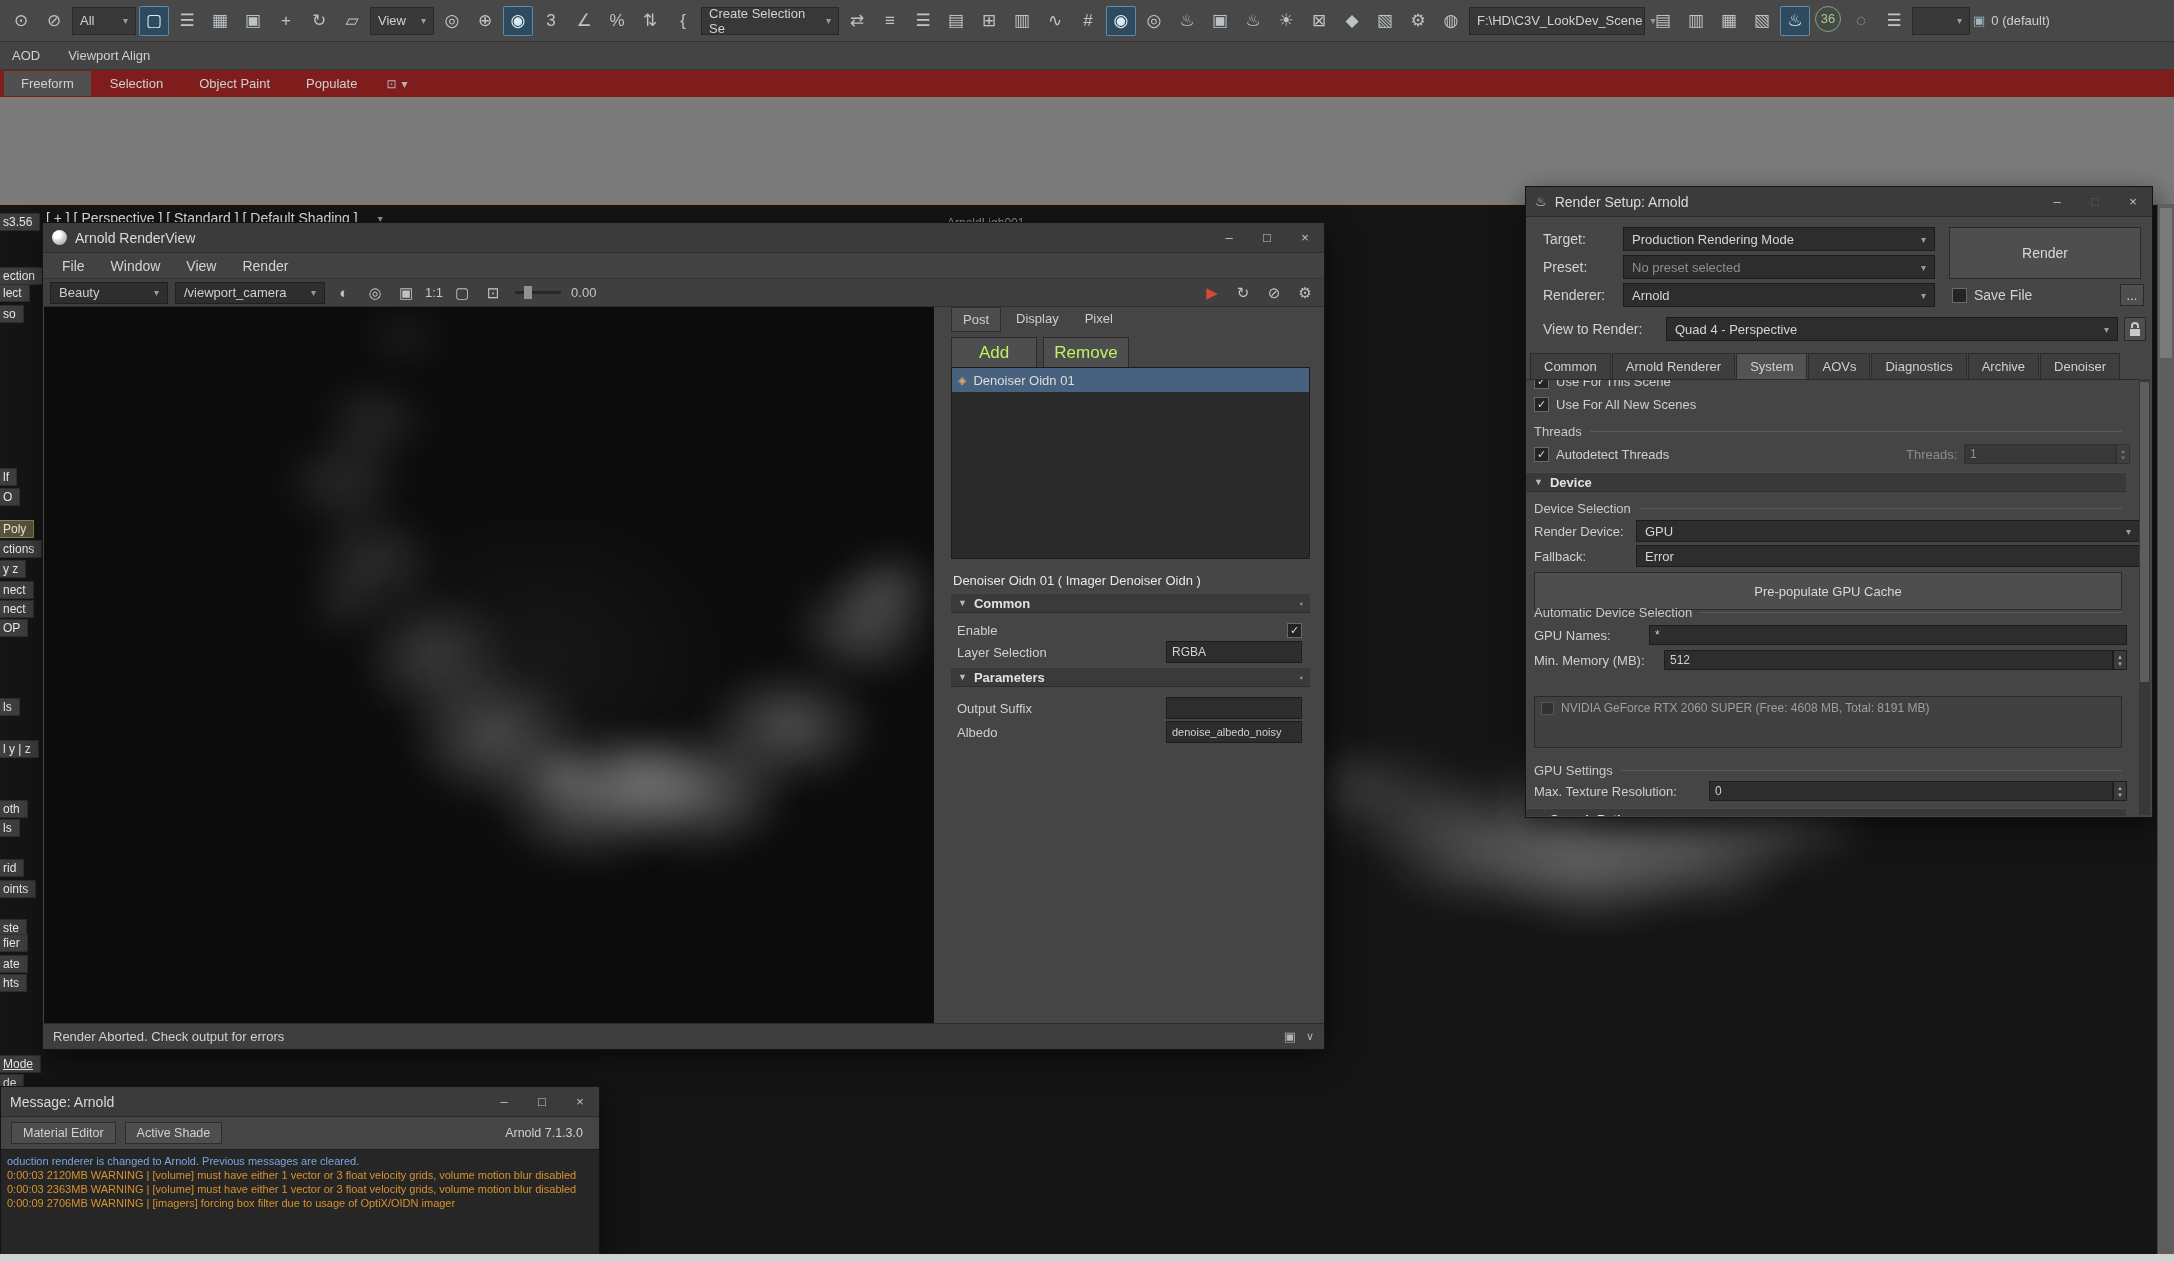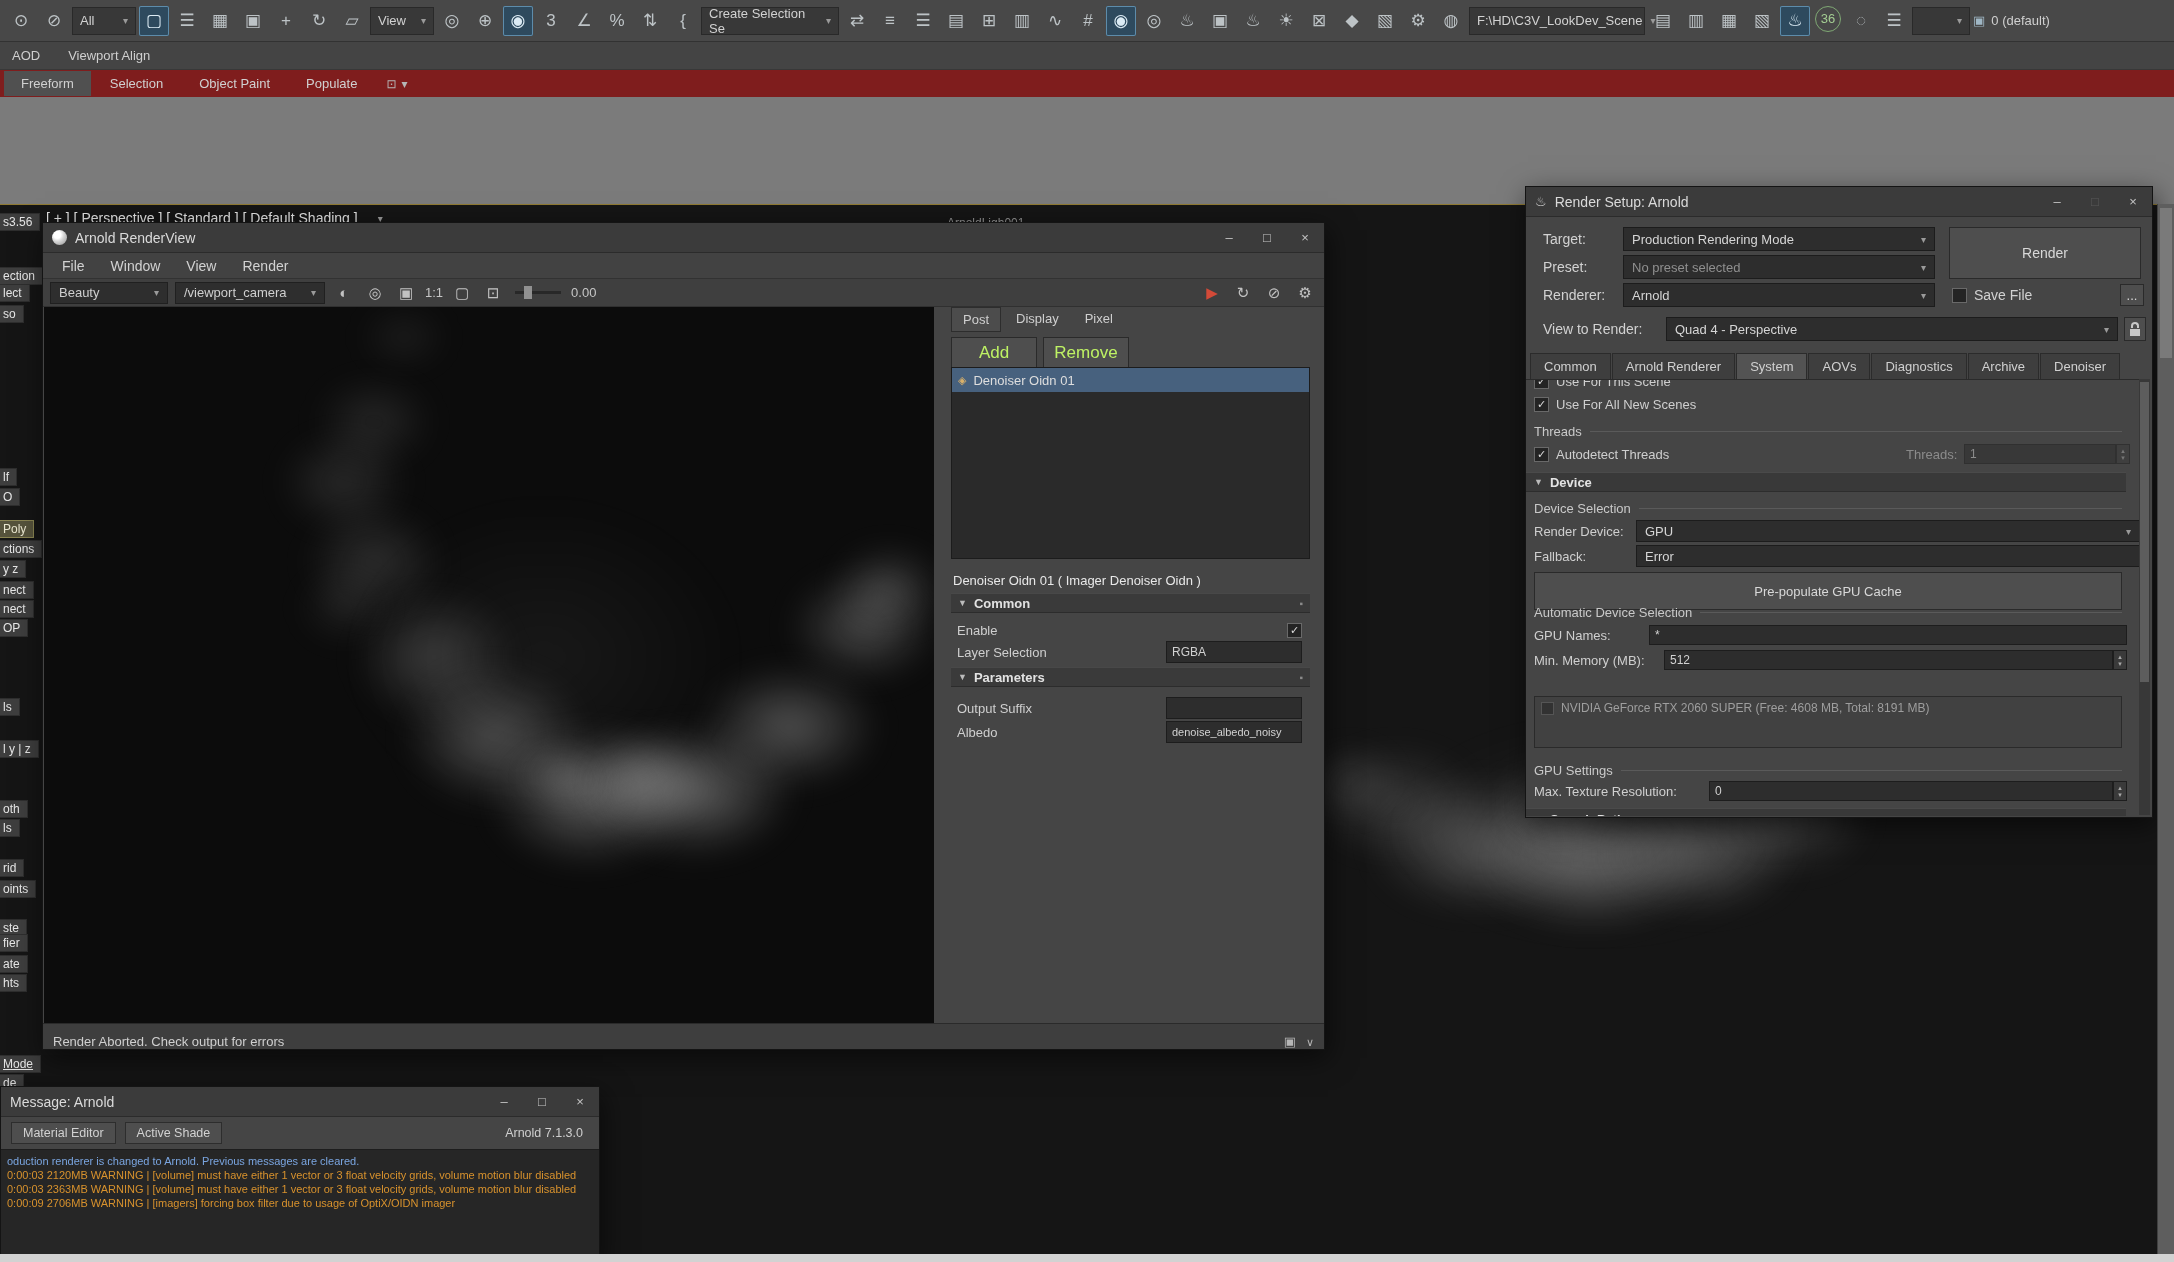--- a/index.html
+++ b/index.html
@@ -58,21 +58,21 @@
 .litem{height:24px;display:flex;align-items:center;gap:7px;padding:0 6px;font-size:13px;color:#dedede}
 .litem.selected{background:#47617e}
 .licon{font-size:11px;color:#d8b06a}
 #pheading{position:absolute;left:4px;top:266px;font-size:13px;color:#e8e8e8;white-space:nowrap}
 .roll2{position:absolute;left:2px;right:2px;height:20px;background:#3a3a3a;border-top:1px solid #484848;border-bottom:1px solid #2c2c2c;display:flex;align-items:center;gap:7px;padding:0 7px;font-size:13px;font-weight:bold;color:#e2e2e2}
 .tri{font-size:9px;color:#bbb;font-weight:normal}
 .rdot{margin-left:auto;color:#8a8a8a;font-size:10px;font-weight:normal}
 .prow{position:absolute;left:8px;right:10px;height:22px;display:flex;align-items:center;font-size:13px;color:#cfcfcf}
 .inp{background:#2d2d2d;border:1px solid #1d1d1d;color:#d2d2d2;font-size:12px;padding:0 5px;height:22px;width:136px}
 .ml{margin-left:auto}
-#rvstatus{position:absolute;left:0;right:0;bottom:0;height:26px;background:#3e3e3e;border-top:1px solid #2a2a2a;display:flex;align-items:flex-end;gap:10px;padding:0 10px;font-size:13px;color:#cfcfcf}
+#rvstatus{position:absolute;left:0;right:0;bottom:0;height:26px;background:#3e3e3e;border-top:1px solid #2a2a2a;display:flex;align-items:center;gap:10px;padding:0 10px;font-size:13px;color:#cfcfcf}
 
 .cb{width:15px;height:15px;background:#242424;border:1px solid #696969;display:inline-flex;align-items:center;justify-content:center;font-size:11px;color:#ddd;flex:none}
 .dd{height:24px;background:#2d2d2d;border:1px solid #1c1c1c;display:flex;align-items:center;justify-content:space-between;gap:6px;padding:0 8px;font-size:13px;color:#d6d6d6}
 .btn{background:#4e4e4e;border:1px solid #2a2a2a;color:#d8d8d8;display:flex;align-items:center;justify-content:center;font-size:13px}
 .mute{color:#8f8f8f}
 .dim{opacity:.5}
 .spin{width:14px;height:24px;background:#3a3a3a;border:1px solid #1e1e1e;display:flex;flex-direction:column;align-items:center;justify-content:center;color:#a8a8a8;font-size:7px;line-height:7px;flex:none}
 .lock{position:relative;width:22px;height:24px;background:#4e4e4e;border:1px solid #2a2a2a;display:flex;align-items:flex-end;justify-content:center;padding-bottom:4px}
 .lock .body{width:10px;height:7px;background:#c8c8c8}
 .lock .shk{position:absolute;top:4px;width:8px;height:6px;border:2px solid #c8c8c8;border-bottom:none;border-radius:4px 4px 0 0}

